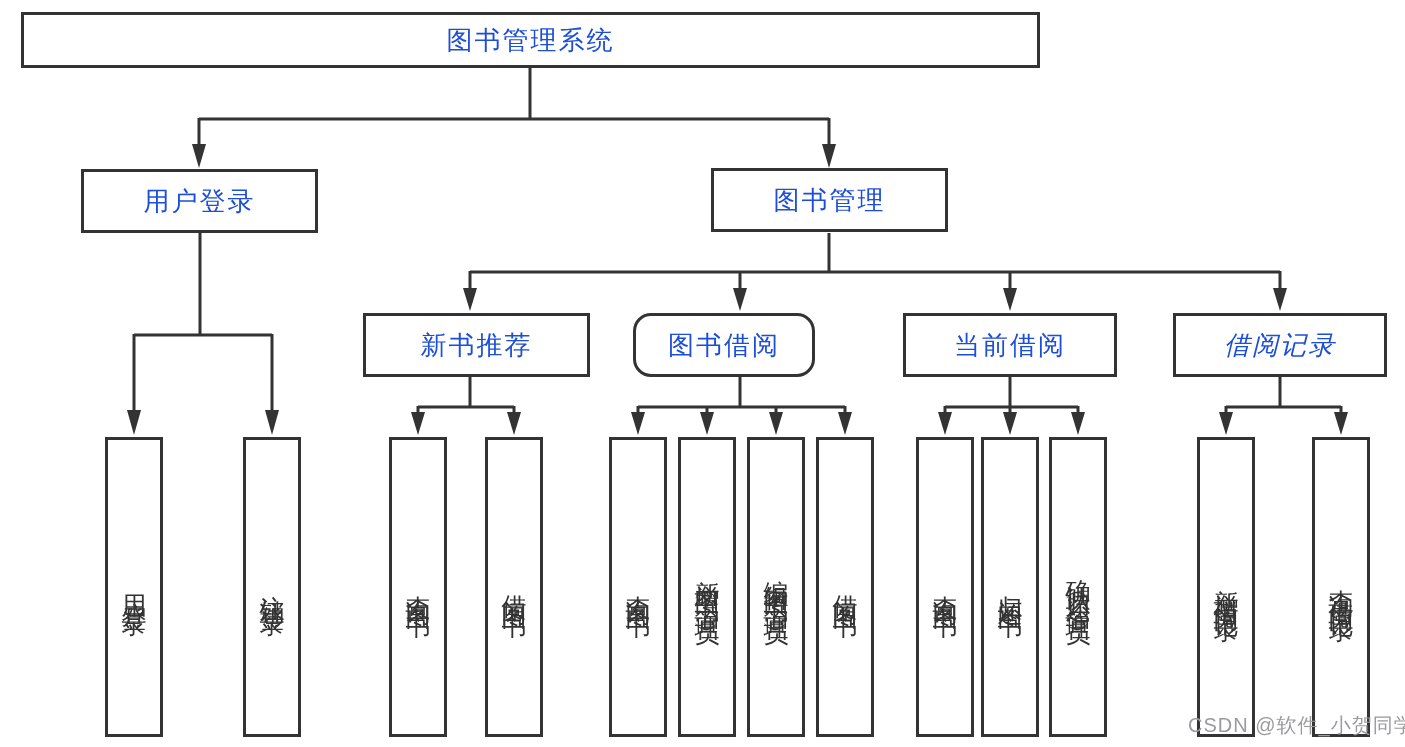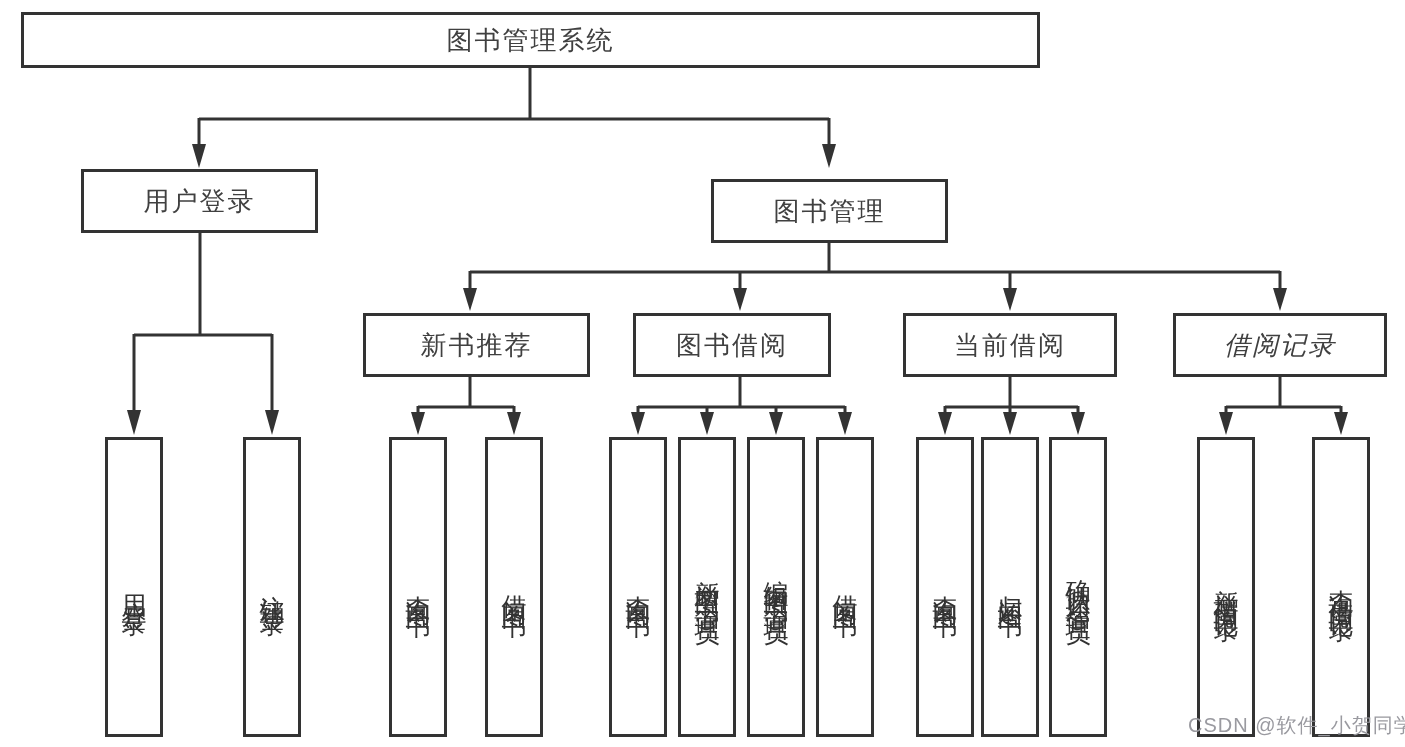--- a/index.html
+++ b/index.html
@@ -20,21 +20,21 @@
     background: #ffffff;
     display: flex;
     align-items: center;
     justify-content: center;
     z-index: 2;
   }
   .node.root { border-width: 3px; }
   .node .lbl {
     font-size: 26px;
     letter-spacing: 2px;
-    color: #404040;
+    color: #1d4ed8;
     white-space: nowrap;
   }
   .leaf {
     position: absolute;
     box-sizing: border-box;
     border: 3px solid #333333;
     background: #ffffff;
     top: 437px;
     width: 58px;
     height: 300px;
@@ -141,28 +141,28 @@
     </g>
   </svg>
 
   <div class="node root" style="left:21px; top:12px; width:1019px; height:56px;">
     <span class="lbl">图书管理系统</span>
   </div>
 
   <div class="node" style="left:81px; top:169px; width:237px; height:64px;">
     <span class="lbl">用户登录</span>
   </div>
-  <div class="node" style="left:711px; top:179px; width:237px; height:64px;">
+  <div class="node" style="left:711px; top:168px; width:237px; height:64px;">
     <span class="lbl">图书管理</span>
   </div>
 
   <div class="node" style="left:363px; top:313px; width:227px; height:64px;">
     <span class="lbl">新书推荐</span>
   </div>
-  <div class="node" style="left:633px; top:313px; width:198px; height:64px;">
+  <div class="node" style="left:633px; top:313px; width:182px; height:64px;border-radius:18px;">
     <span class="lbl">图书借阅</span>
   </div>
   <div class="node" style="left:903px; top:313px; width:214px; height:64px;text-align:center;">
     <span class="lbl">当前借阅</span>
   </div>
   <div class="node" style="left:1173px; top:313px; width:214px; height:64px;font-style:italic;">
     <span class="lbl">借阅记录</span>
   </div>
 
   <div class="leaf" style="left:105px;">

